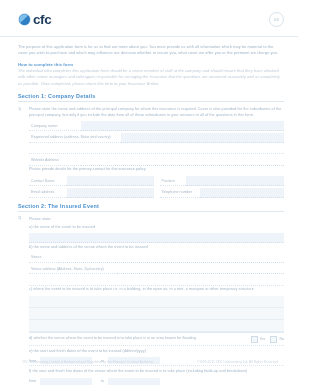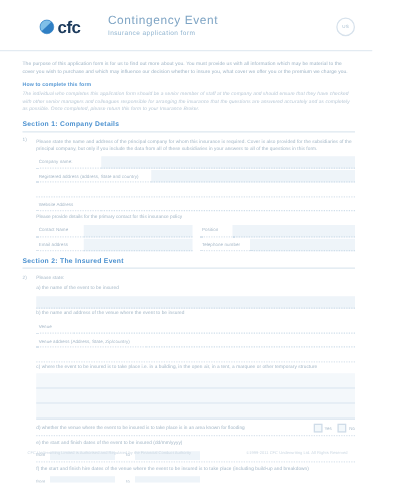--- a/index.html
+++ b/index.html
@@ -8,21 +8,21 @@
     background:#ffffff;
     font-family:"Liberation Sans", sans-serif;
     color:#9fb0bf;
     -webkit-font-smoothing:antialiased;
   }
   .page{position:relative;width:298px;height:386px;box-sizing:border-box;}
 
   
   .header{
     display:flex;align-items:center;justify-content:space-between;
-    padding:12px 14px 9px 31px;box-sizing:border-box;
+    padding:12px 14px 9px 18px;box-sizing:border-box;
     border-bottom:1px solid #e3ebf2;
   }
   .logo{display:flex;align-items:center;gap:2px;}
   .logo-mark{width:13px;height:13px;position:relative;flex:0 0 auto;}
   .logo-mark svg{display:block;}
   .logo-text{
     font-size:13.5px;font-weight:bold;color:#1b3a5c;letter-spacing:-0.4px;
     line-height:1;
   }
   .title-block{flex:1;margin-left:22px;}
@@ -133,24 +133,20 @@
     <div class="logo">
       <span class="logo-mark">
         <svg width="13" height="13" viewBox="0 0 26 26">
           <circle cx="13" cy="13" r="11" fill="#2f7fc4"></circle>
           <path d="M13 2 A11 11 0 0 0 4.5 20 L20 5 A10.9 10.9 0 0 0 13 2 Z" fill="#7fc0e8"></path>
           <circle cx="13" cy="13" r="11" fill="none" stroke="#2f7fc4" stroke-width="1"></circle>
         </svg>
       </span>
       <span class="logo-text">cfc</span>
     </div>
-    <div class="title-block">
-      <div class="title-main">Contingency Event</div>
-      <div class="title-sub">Insurance application form</div>
-    </div>
     <div class="region-badge">US</div>
   </div>
 
   <div class="content">
 
     <p class="intro">The purpose of this application form is for us to find out more about you. You must provide us with all information which may be material to the cover you wish to purchase and which may influence our decision whether to insure you, what cover we offer you or the premium we charge you.</p>
     <div class="howto-title">How to complete this form</div>
     <p class="howto-body">The individual who completes this application form should be a senior member of staff at the company and should ensure that they have checked with other senior managers and colleagues responsible for arranging the insurance that the questions are answered accurately and as completely as possible. Once completed, please return this form to your Insurance Broker.</p>
 
     <div class="section-head">Section 1: Company Details</div>

